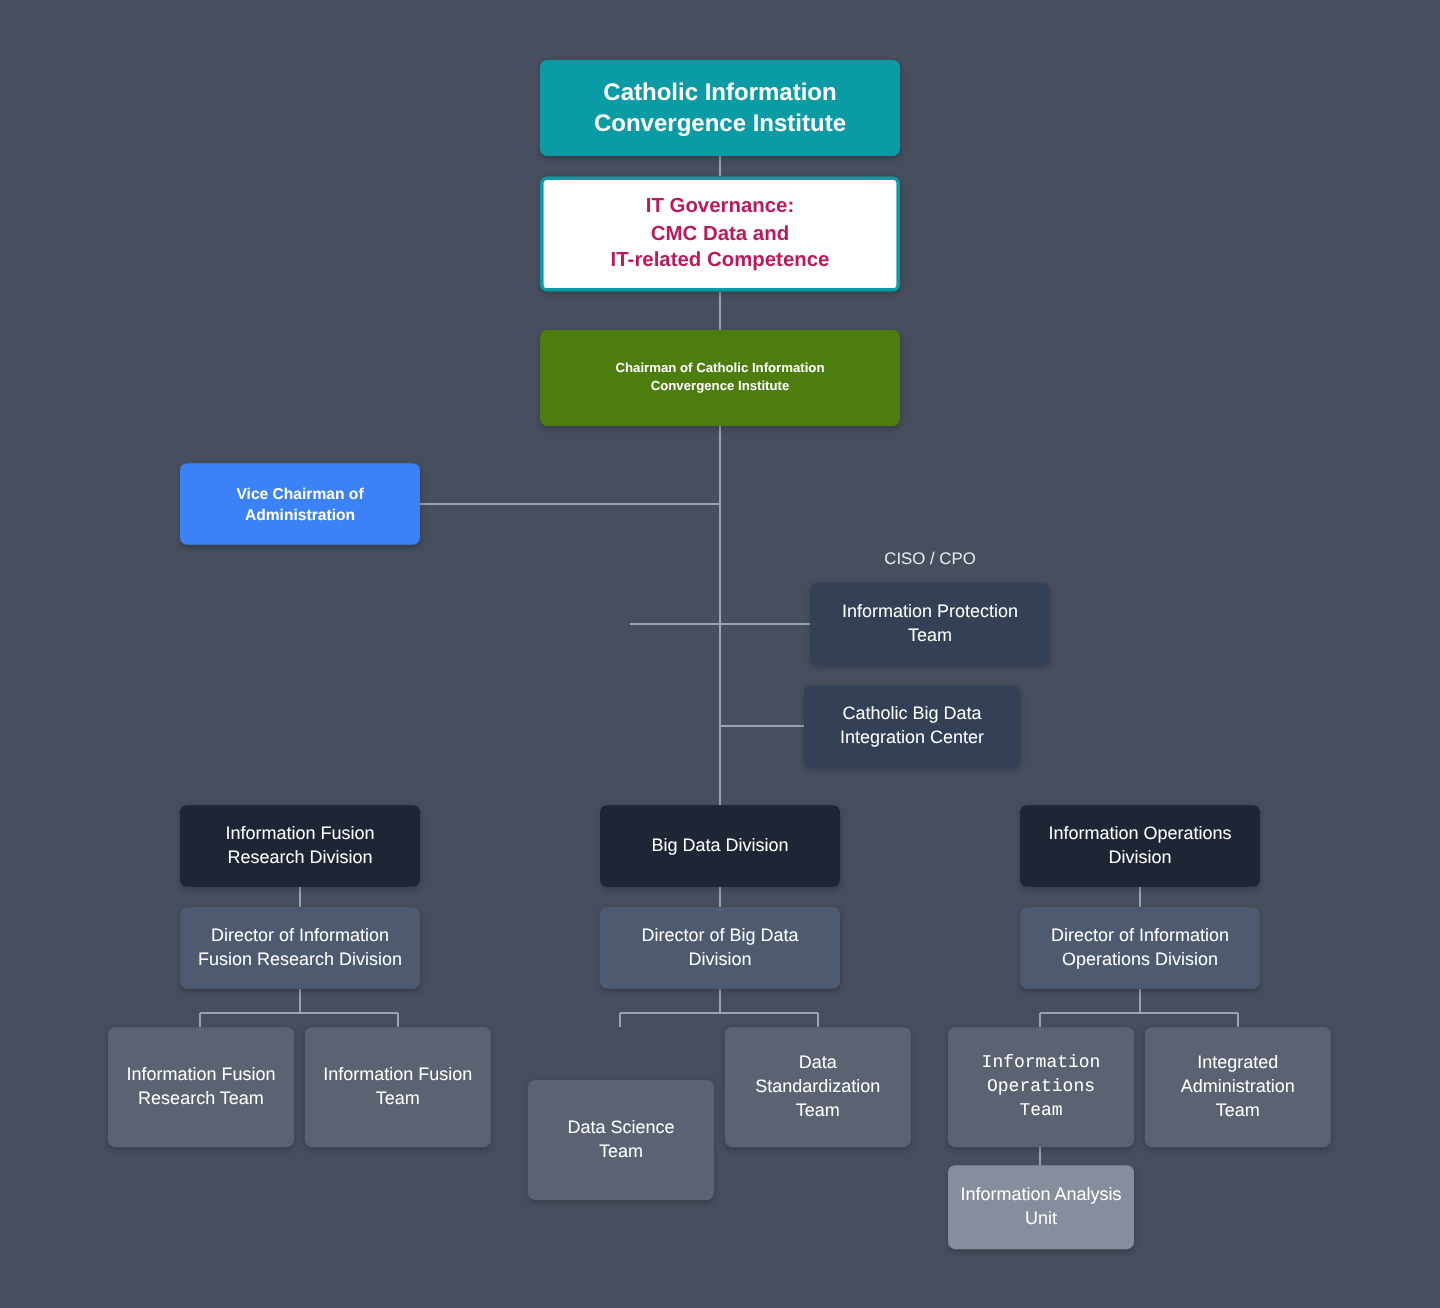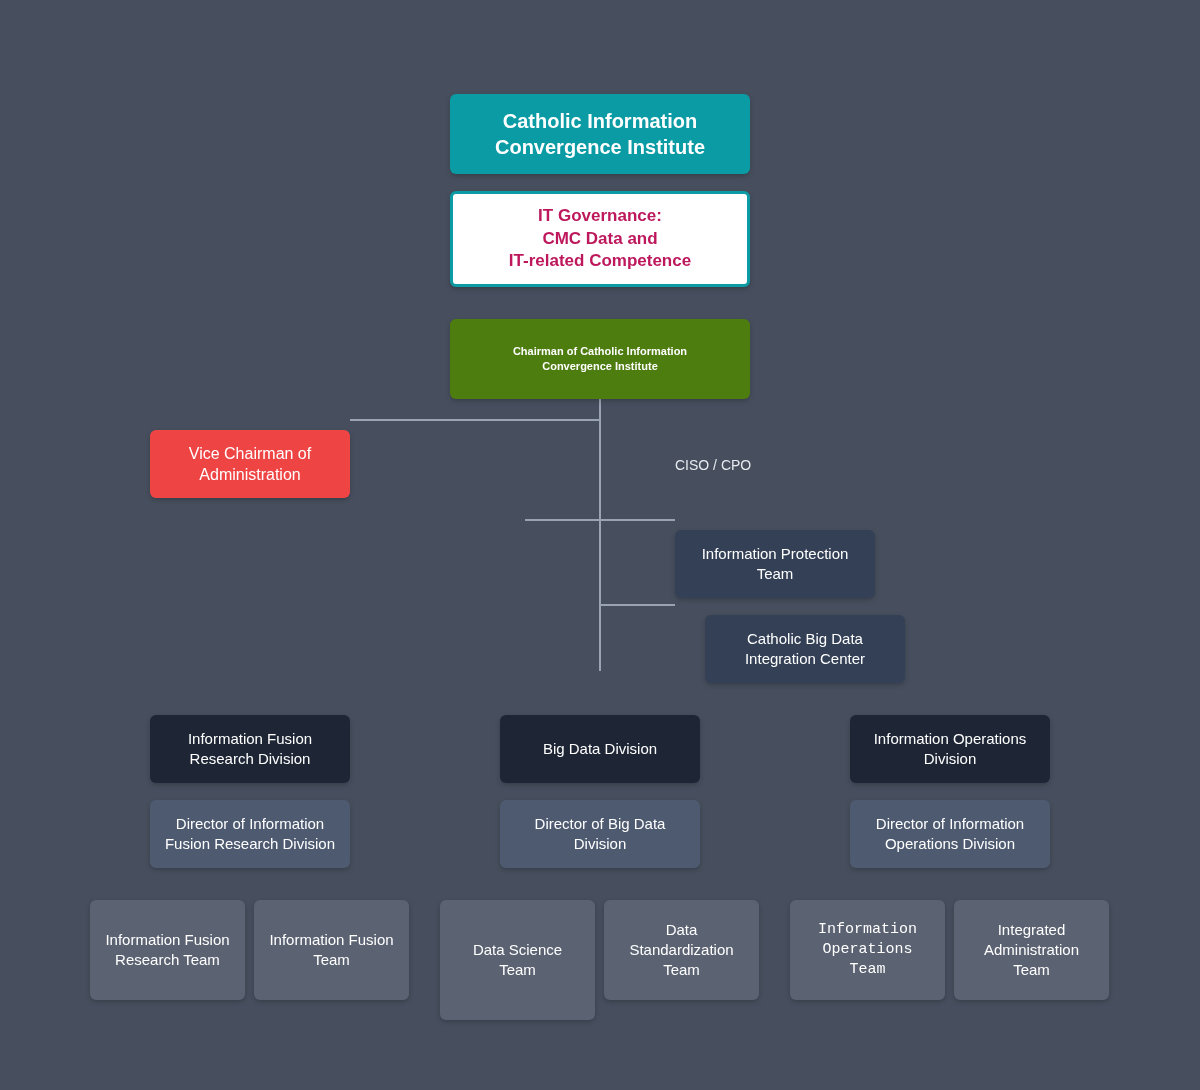--- a/index.html
+++ b/index.html
@@ -33,43 +33,43 @@
     align-items: center;
     justify-content: center;
     text-align: center;
     border-radius: 6px;
     color: #ffffff;
     line-height: 1.32;
     padding: 6px 10px;
     box-shadow: 0 2px 5px rgba(0,0,0,0.22);
     white-space: pre-line;
     z-index: 2;
-    margin-top: 44px;
   }
   
   .v-root {
     background: #0b9ba4;
     font-size: 20px;
     font-weight: 600;
   }
   .v-gov {
     background: #ffffff;
     border: 3px solid #0b9ba4;
     color: #be185d;
     font-size: 17px;
     font-weight: 600;
   }
   .v-chair {
     background: #4d7c0f;
     font-size: 11px;
     font-weight: 600;
   }
   .v-vice {
-    background: #ef4444;
-    font-size: 16px;
+    background: #3b82f6;
+    font-size: 13px;
+    font-weight: bold;
   }
   .v-staff {
     background: #334055;
     font-size: 15px;
   }
   .v-division {
     background: #1e2635;
     font-size: 15px;
   }
   .v-director {
@@ -81,21 +81,21 @@
     font-size: 15px;
   }
   .v-unit {
     background: #868d9c;
     font-size: 15px;
   }
   .side-label {
     position: absolute;
     color: #e7eaef;
     font-size: 14px;
-    text-align: left;
+    text-align: center;
     z-index: 2;
   }
 </style>
 </head>
 <body>
 
 <div id="chart">
 
   <svg id="wires" viewBox="0 0 1200 1090" xmlns="http://www.w3.org/2000/svg">
     <g stroke="#9aa3b2" stroke-width="1.6" fill="none" shape-rendering="crispEdges">
@@ -149,21 +149,21 @@
   <div class="node v-chair" style="left:450px; top:275px; width:300px; height:80px;">Chairman of Catholic Information
 Convergence Institute</div>
 
   <div class="node v-vice" style="left:150px; top:386px; width:200px; height:68px;">Vice Chairman of
 Administration</div>
 
 
   <div class="node v-staff" style="left:675px; top:486px; width:200px; height:68px;">Information Protection
 Team</div>
 
-  <div class="node v-staff" style="left:705px; top:571px; width:200px; height:68px;">Catholic Big Data
+  <div class="node v-staff" style="left:670px; top:571px; width:180px; height:68px;">Catholic Big Data
 Integration Center</div>
 
   <div class="node v-division" style="left:150px; top:671px; width:200px; height:68px;">Information Fusion
 Research Division</div>
 
   <div class="node v-division" style="left:500px; top:671px; width:200px; height:68px;">Big Data Division</div>
 
   <div class="node v-division" style="left:850px; top:671px; width:200px; height:68px;">Information Operations
 Division</div>
 
@@ -175,29 +175,31 @@
 
   <div class="node v-director" style="left:850px; top:756px; width:200px; height:68px;">Director of Information
 Operations Division</div>
 
   <div class="node v-team" style="left:90px; top:856px; width:155px; height:100px;">Information Fusion
 Research Team</div>
 
   <div class="node v-team" style="left:254px; top:856px; width:155px; height:100px;">Information Fusion
 Team</div>
 
-  <div class="node v-team" style="left:440px; top:856px; width:155px; height:120px;">Data Science
+  <div class="node v-team" style="left:440px; top:900px; width:155px; height:100px;">Data Science
 Team</div>
 
   <div class="node v-team" style="left:604px; top:856px; width:155px; height:100px;">Data
 Standardization
 Team</div>
 
   <div class="node v-team" style="left:790px; top:856px; width:155px; height:100px;font-family:Liberation Mono, monospace;">Information
 Operations
 Team</div>
 
   <div class="node v-team" style="left:954px; top:856px; width:155px; height:100px;">Integrated
 Administration
 Team</div>
 
+  <div class="node v-unit" style="left:790px; top:971px; width:155px; height:70px;">Information Analysis
+Unit</div>
 
 </div>
 
 </body></html>

